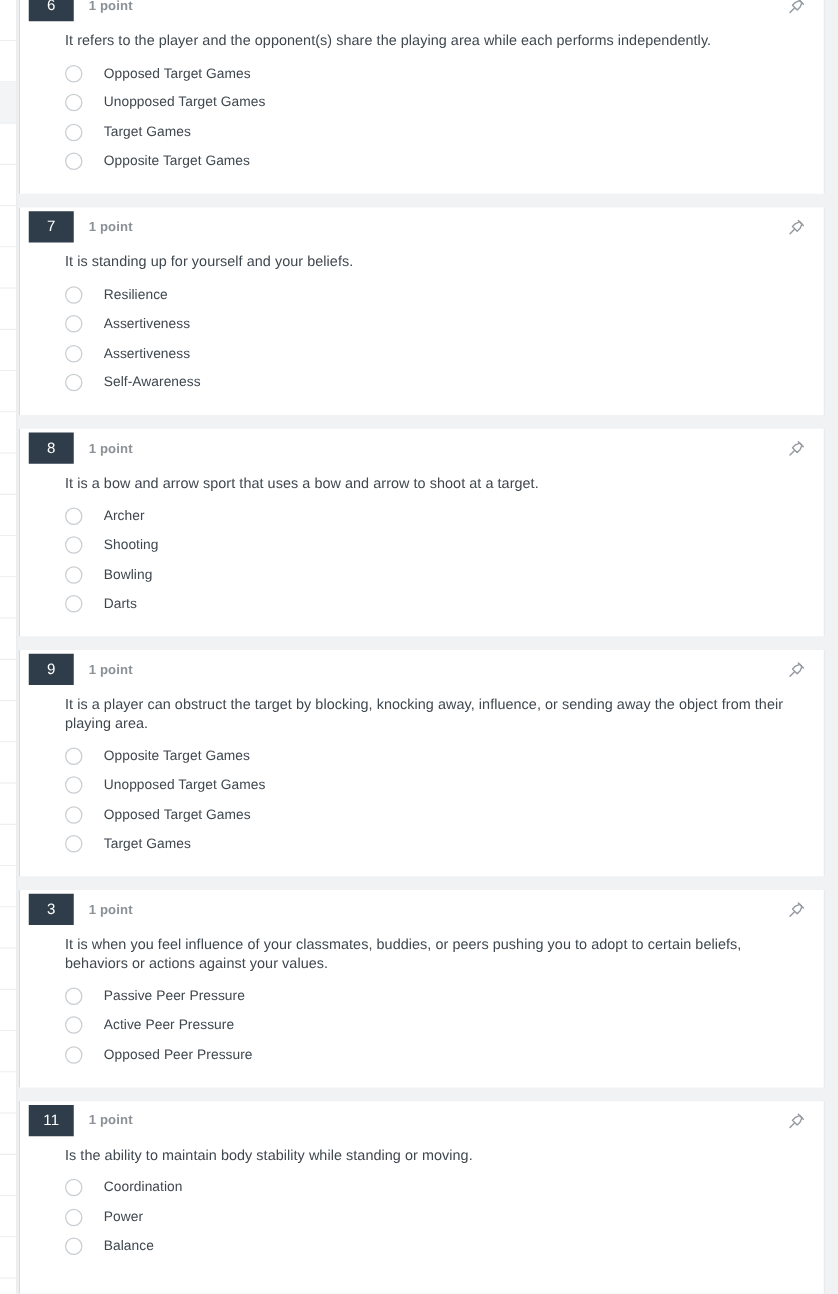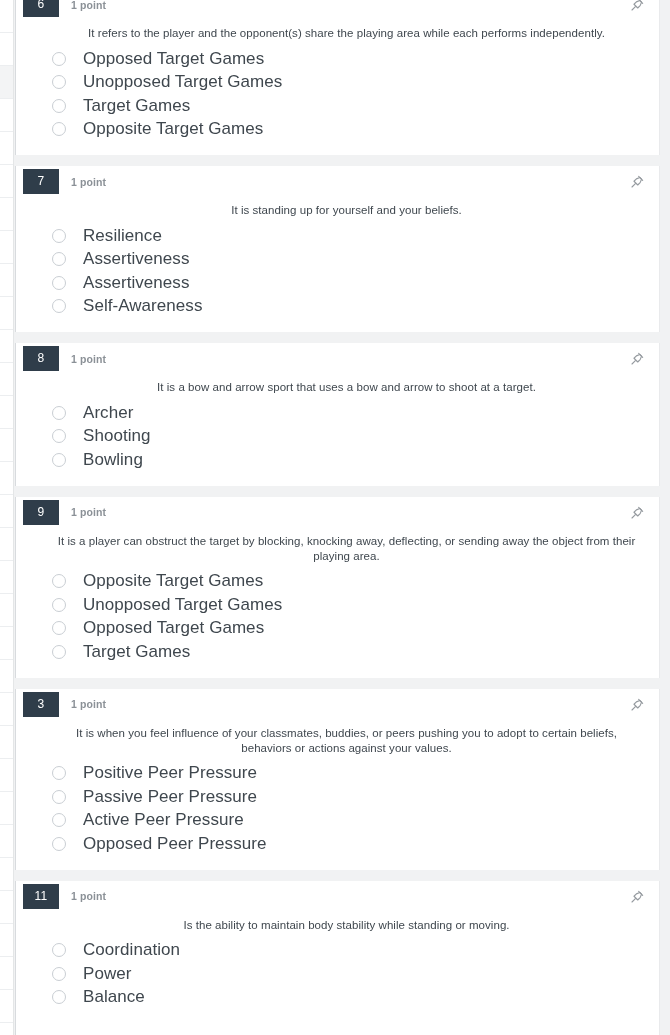--- a/index.html
+++ b/index.html
@@ -88,40 +88,39 @@
     height: 16px;
     opacity: .72;
   }
 
   .qtext {
     margin: 6px 18px 6px 36px;
     font-size: 11.5px;
     line-height: 15px;
     color: #3f474e;
     letter-spacing: .05px;
-    text-align: center;
   }
 
   .options { margin: 0 0 0 36px; list-style: none; }
   .option {
     display: flex;
     align-items: center;
     height: 23.5px;
   }
   .radio {
     width: 14px;
     height: 14px;
     border: 1px solid #c9ced3;
     border-radius: 50%;
     background: #fff;
     flex: 0 0 auto;
   }
   .opt-label {
     margin-left: 17px;
-    font-size: 17px;
+    font-size: 11px;
     color: #3f474e;
     letter-spacing: .05px;
   }
 </style>
 </head>
 <body>
 
 <div id="app">
 
   <div class="nav-sliver" id="nav-sliver">
@@ -237,33 +236,37 @@
             <span class="opt-label">Archer</span>
           </li>
           <li class="option">
             <span class="radio"></span>
             <span class="opt-label">Shooting</span>
           </li>
           <li class="option">
             <span class="radio"></span>
             <span class="opt-label">Bowling</span>
           </li>
+          <li class="option">
+            <span class="radio"></span>
+            <span class="opt-label">Darts</span>
+          </li>
         </ul>
       </div>
       <div class="qcard">
         <div class="qhead">
           <div class="qnum">9</div>
           <div class="qpoint">1 point</div>
           <div class="pin-icon"><svg viewBox="0 0 24 24" width="16" height="16" fill="none" stroke="#6d747b" stroke-width="1.7" stroke-linecap="round" stroke-linejoin="round">
               <path d="M14.5 3.5l6 6"></path>
               <path d="M16.2 5.2l-5.1 2.1-3.6 3.6 5.6 5.6 3.6-3.6 2.1-5.1z"></path>
               <path d="M9.6 14.4L4.5 19.5"></path>
             </svg></div>
         </div>
-        <div class="qtext">It is a player can obstruct the target by blocking, knocking away, deflecting, or sending away the object from their playing area.</div>
+        <div class="qtext">It is a player can obstruct the target by blocking, knocking away, influence, or sending away the object from their playing area.</div>
         <ul class="options">
           <li class="option">
             <span class="radio"></span>
             <span class="opt-label">Opposite Target Games</span>
           </li>
           <li class="option">
             <span class="radio"></span>
             <span class="opt-label">Unopposed Target Games</span>
           </li>
           <li class="option">
@@ -283,24 +286,20 @@
           <div class="pin-icon"><svg viewBox="0 0 24 24" width="16" height="16" fill="none" stroke="#6d747b" stroke-width="1.7" stroke-linecap="round" stroke-linejoin="round">
               <path d="M14.5 3.5l6 6"></path>
               <path d="M16.2 5.2l-5.1 2.1-3.6 3.6 5.6 5.6 3.6-3.6 2.1-5.1z"></path>
               <path d="M9.6 14.4L4.5 19.5"></path>
             </svg></div>
         </div>
         <div class="qtext">It is when you feel influence of your classmates, buddies, or peers pushing you to adopt to certain beliefs, behaviors or actions against your values.</div>
         <ul class="options">
           <li class="option">
             <span class="radio"></span>
-            <span class="opt-label">Positive Peer Pressure</span>
-          </li>
-          <li class="option">
-            <span class="radio"></span>
             <span class="opt-label">Passive Peer Pressure</span>
           </li>
           <li class="option">
             <span class="radio"></span>
             <span class="opt-label">Active Peer Pressure</span>
           </li>
           <li class="option">
             <span class="radio"></span>
             <span class="opt-label">Opposed Peer Pressure</span>
           </li>

